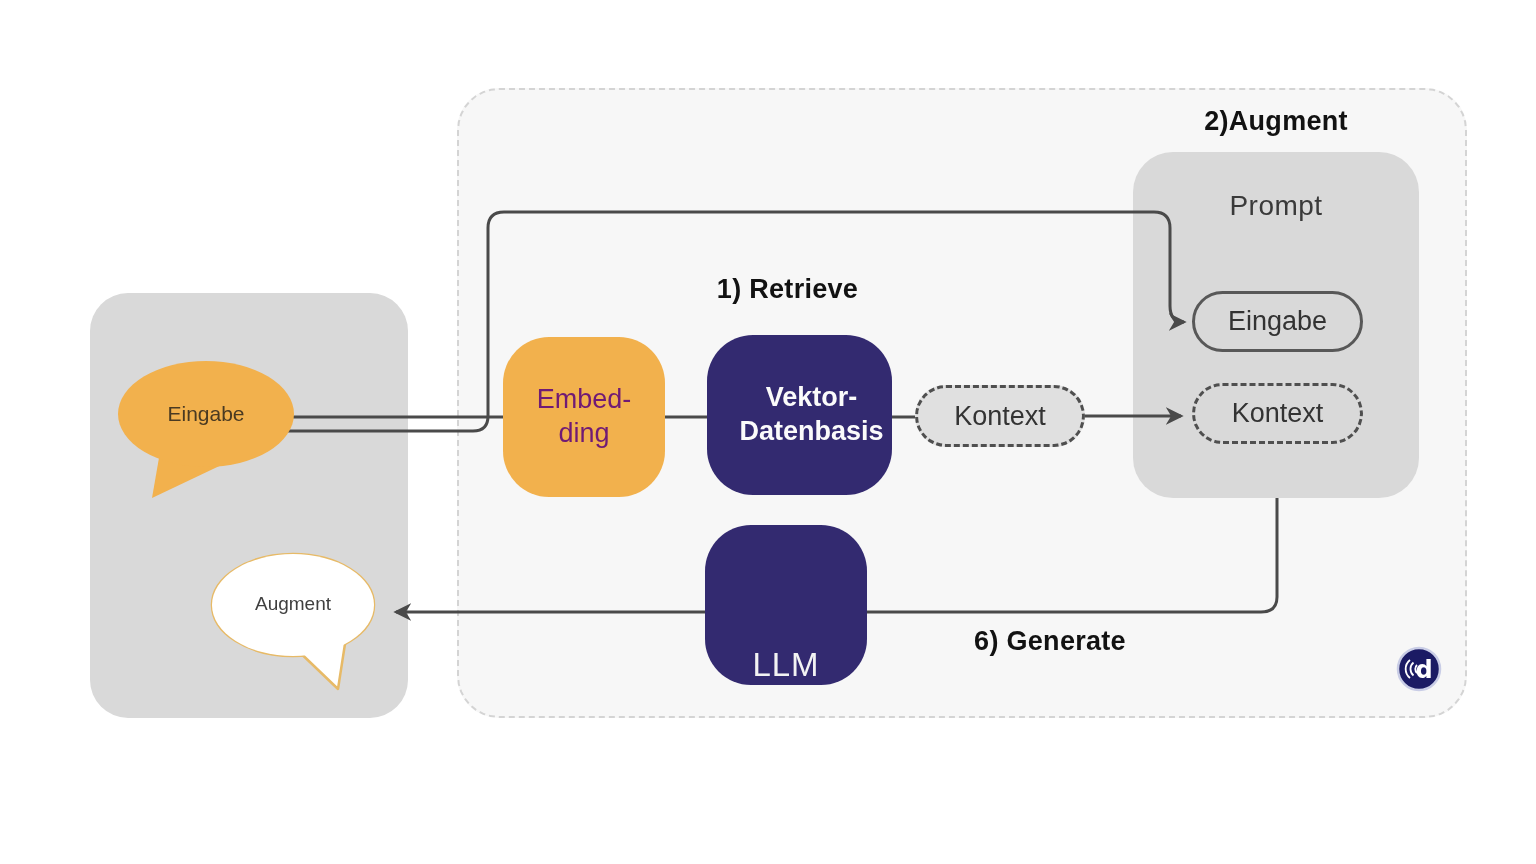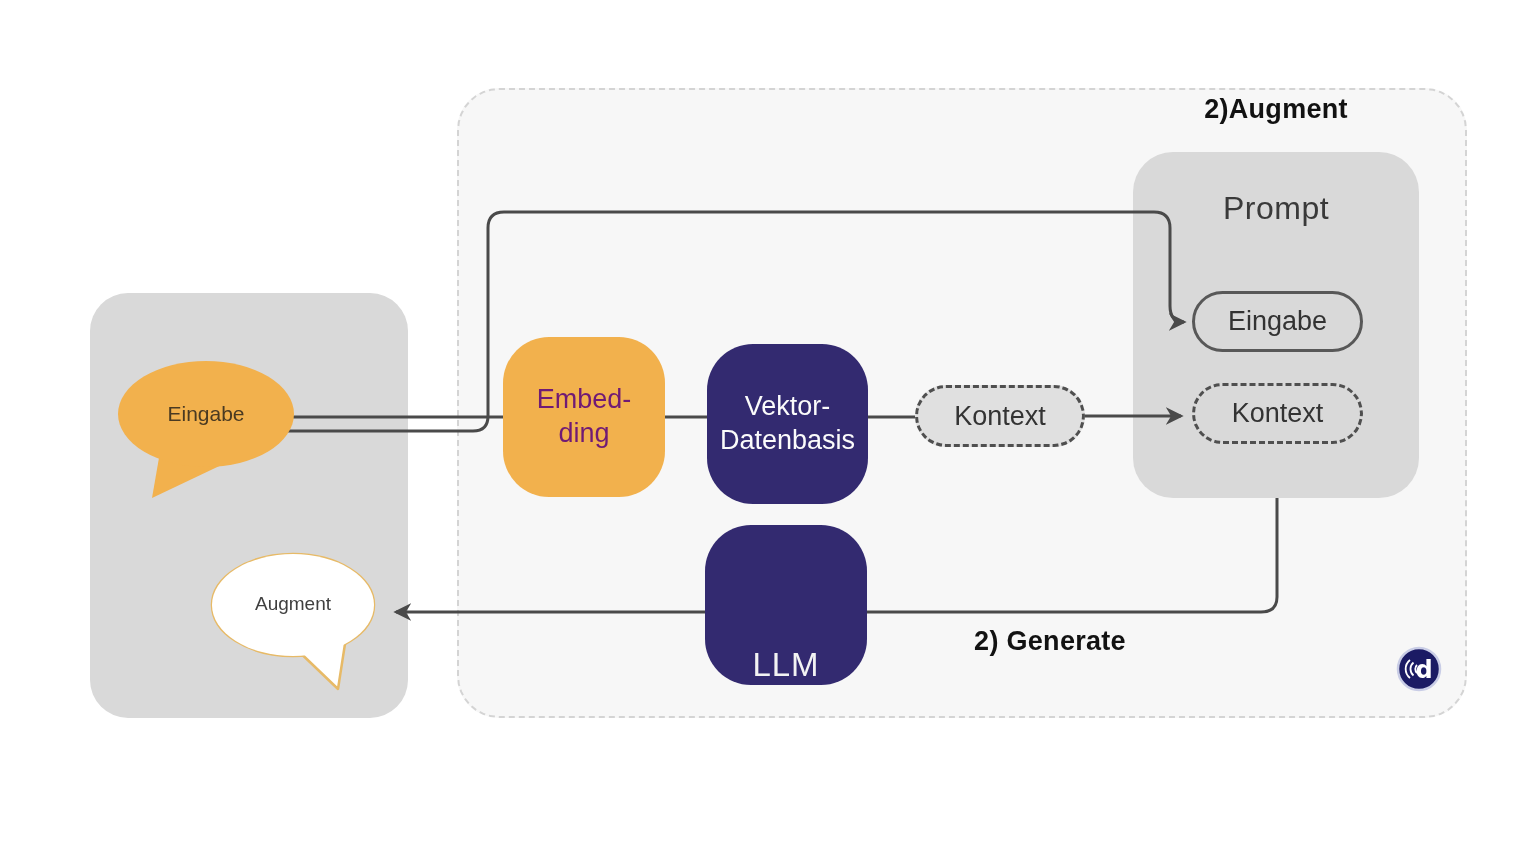--- a/index.html
+++ b/index.html
@@ -18,44 +18,44 @@
   .left-panel{
     left:90px;top:293px;width:318px;height:425px;
     background:#d9d9d9;border-radius:38px;z-index:2;
   }
   .prompt-box{
     left:1133px;top:152px;width:286px;height:346px;
     background:#d9d9d9;border-radius:40px;z-index:2;
   }
   .prompt-title{
     left:1133px;top:190px;width:286px;text-align:center;
-    font-size:32px;color:#3a3a3a;z-index:6;letter-spacing:.5px;
+    font-size:28px;color:#3a3a3a;z-index:6;letter-spacing:.5px;
   }
 
   
   svg.connectors{left:0;top:0;width:1536px;height:864px;z-index:4;pointer-events:none;}
 
   
   .step-label{font-size:27px;font-weight:700;color:#121212;z-index:6;white-space:nowrap;letter-spacing:.3px;}
   .label-retrieve{left:640px;top:274px;width:295px;text-align:center;}
-  .label-augment{left:1133px;top:94px;width:286px;text-align:center;}
+  .label-augment{left:1133px;top:106px;width:286px;text-align:center;}
   .label-generate{left:950px;top:626px;width:200px;text-align:center;}
 
   
   .node{
     display:flex;flex-direction:column;align-items:center;justify-content:center;
     border-radius:46px;z-index:6;text-align:center;line-height:1.25;
   }
   .node-embedding{
     left:503px;top:337px;width:162px;height:160px;background:#f2b14d;
     color:#701a75;font-size:27px;font-weight:500;
   }
   .node-vector{
-    left:707px;top:344px;width:161px;height:160px;background:#332a70;
-    color:#fbfbfb;font-size:27px;font-weight:400;
+    left:707px;top:335px;width:161px;height:160px;background:#332a70;
+    color:#fbfbfb;font-size:27px;font-weight:700;padding-left:24px;
   }
   .node-llm{
     left:705px;top:525px;width:162px;height:160px;background:#332a70;
     color:#f3f3f3;font-size:33px;font-weight:300;letter-spacing:1px;justify-content:flex-end;
   }
 
   
   .pill{
     display:flex;align-items:center;justify-content:center;
     box-sizing:border-box;z-index:6;font-size:27px;color:#333333;
@@ -99,22 +99,23 @@
       </marker>
     </defs>
     <path d="M 272 417 H 503" fill="none" stroke="#4a4a4a" stroke-width="3"></path>
     <path d="M 272 431 H 473 Q 488 431 488 416 V 228 Q 488 212 504 212 H 1154 Q 1170 212 1170 228 V 306 Q 1170 322 1184 322" fill="none" stroke="#4a4a4a" stroke-width="3" marker-end="url(#arrow)"></path>
     <path d="M 665 417 H 707" fill="none" stroke="#4a4a4a" stroke-width="3"></path>
     <path d="M 868 417 H 915" fill="none" stroke="#4a4a4a" stroke-width="3"></path>
     <path d="M 1085 416 H 1181" fill="none" stroke="#4a4a4a" stroke-width="3" marker-end="url(#arrow)"></path>
     <path d="M 1277 498 V 597 Q 1277 612 1261 612 H 396" fill="none" stroke="#4a4a4a" stroke-width="3" marker-end="url(#arrow)"></path>
   </svg>
 
+  <div class="abs step-label label-retrieve">1) Retrieve</div>
   <div class="abs step-label label-augment">2)Augment</div>
-  <div class="abs step-label label-generate">2) Generate</div>
+  <div class="abs step-label label-generate">6) Generate</div>
 
   <svg class="abs bubble-svg" style="left:112px;top:352px;" width="200" height="160" viewBox="0 0 200 160">
     <polygon points="48,100 120,108 40,146" fill="#f2b14d"></polygon>
     <ellipse cx="94" cy="62" rx="88" ry="53" fill="#f2b14d"></ellipse>
   </svg>
   <div class="abs bubble-label label-input-bubble">Eingabe</div>
 
   <svg class="abs bubble-svg" style="left:205px;top:548px;" width="195" height="150" viewBox="0 0 195 150">
     <ellipse cx="88" cy="57" rx="81" ry="51" fill="#ffffff" stroke="#e7ba67" stroke-width="2.5"></ellipse>
     <path d="M 85 95 L 133 141 L 142 83" fill="#ffffff" stroke="#e7ba67" stroke-width="2.5" stroke-linejoin="round"></path>

